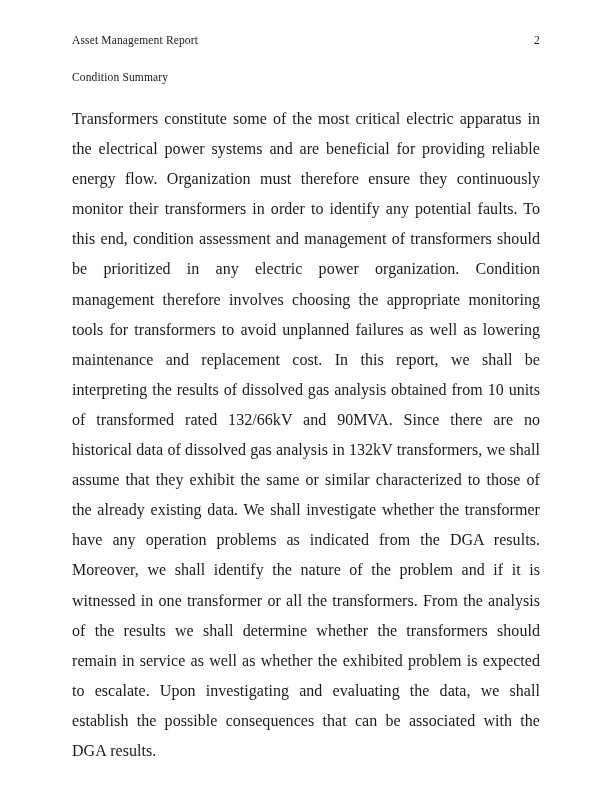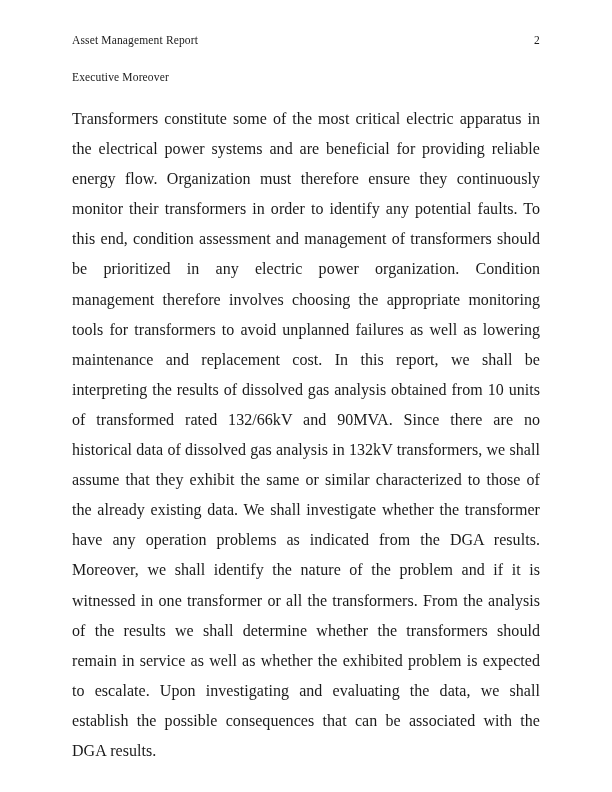--- a/index.html
+++ b/index.html
@@ -77,19 +77,19 @@
 </head>
 <body>
 
 <div class="page">
 
   <div class="running-header">
     <span class="header-title">Asset Management Report</span>
     <span class="page-number">2</span>
   </div>
 
-  <div class="section-heading">Executive Moreover</div>
+  <div class="section-heading">Condition Summary</div>
 
   <div class="body-block">
     <p class="body-paragraph">Transformers constitute some of the most critical electric apparatus in the electrical power systems and are beneficial for providing reliable energy flow. Organization must therefore ensure they continuously monitor their transformers in order to identify any potential faults. To this end, condition assessment and management of transformers should be prioritized in any electric power organization. Condition management therefore involves choosing the appropriate monitoring tools for transformers to avoid unplanned failures as well as lowering maintenance and replacement cost. In this report, we shall be interpreting the results of dissolved gas analysis obtained from 10 units of transformed rated 132/66kV and 90MVA. Since there are no historical data of dissolved gas analysis in 132kV transformers, we shall assume that they exhibit the same or similar characterized to those of the already existing data. We shall investigate whether the transformer have any operation problems as indicated from the DGA results. Moreover, we shall identify the nature of the problem and if it is witnessed in one transformer or all the transformers. From the analysis of the results we shall determine whether the transformers should remain in service as well as whether the exhibited problem is expected to escalate. Upon investigating and evaluating the data, we shall establish the possible consequences that can be associated with the DGA results.</p>
   </div>
 
 </div>
 
 </body></html>

